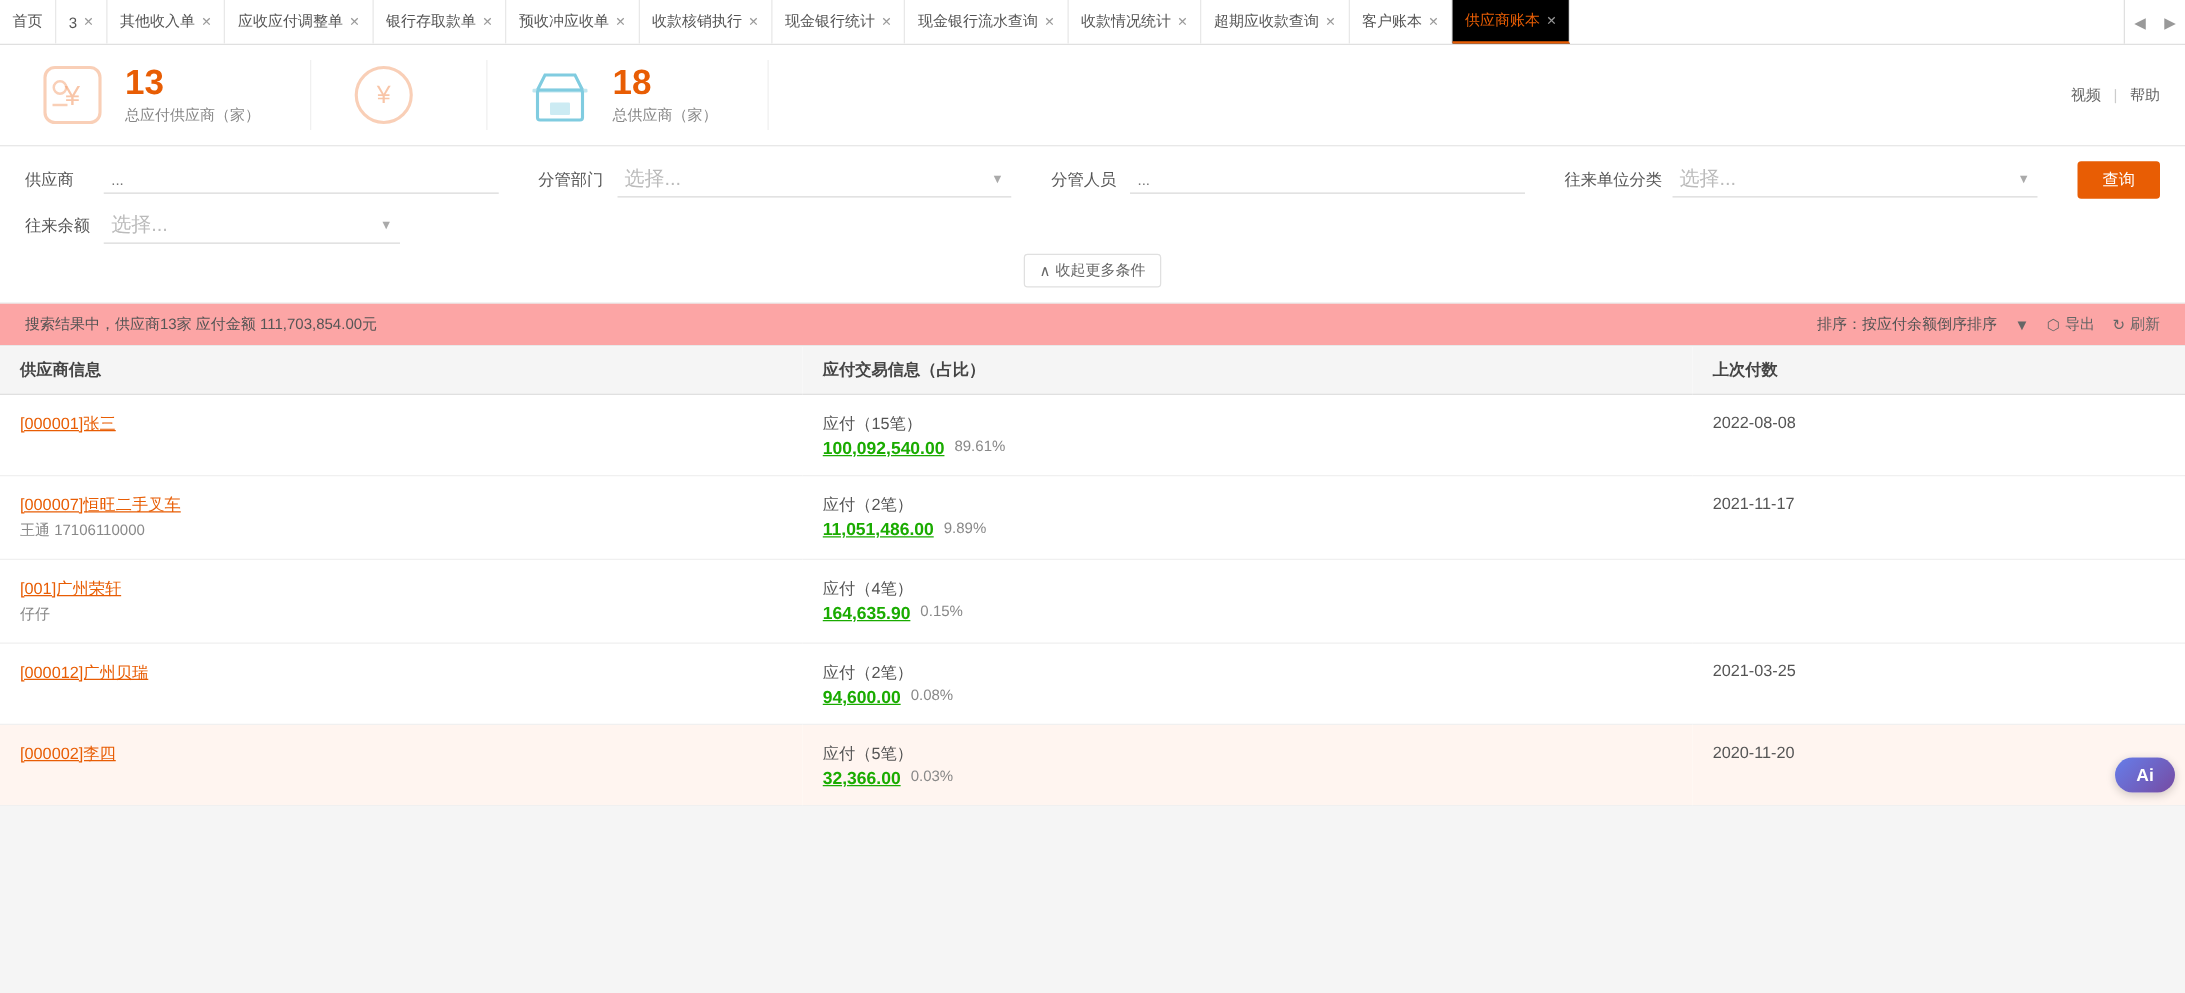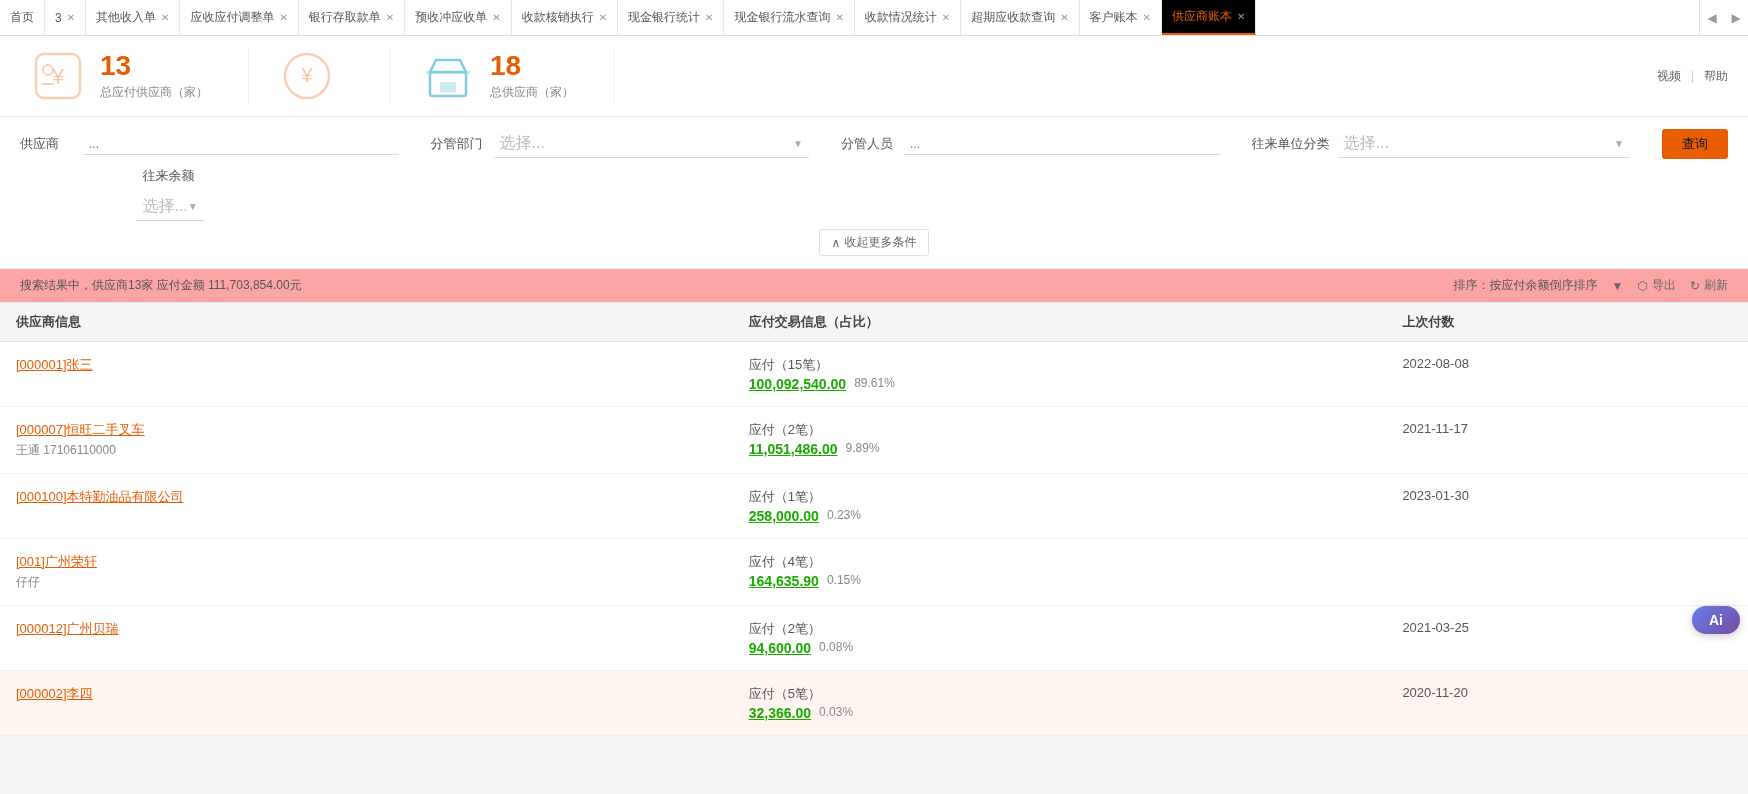--- a/index.html
+++ b/index.html
@@ -142,21 +142,21 @@
       color: #999;
       display: flex;
       align-items: center;
       justify-content: space-between;
       cursor: pointer;
     }
     .filter-select .placeholder { color: #bbb; font-size: 16px; }
     .filter-select .arrow { color: #aaa; font-size: 10px; }
     .btn-search {
       background: #e85d04;
-      color: #0f172a;
+      color: #ffffff;
       border: none;
       padding: 6px 20px;
       border-radius: 3px;
       cursor: pointer;
       font-size: 13px;
       white-space: nowrap;
     }
     .collapse-btn {
       display: flex;
       align-items: center;
@@ -408,21 +408,21 @@
     <div class="filter-item">
       <span class="filter-label">往来单位分类</span>
       <div class="filter-select">
         <span class="placeholder">选择...</span>
         <span class="arrow">▼</span>
       </div>
     </div>
     <button class="btn-search">查询</button>
   </div>
   <div class="filter-row">
-    <div class="filter-item" style="max-width: 300px; flex-direction: column;">
+    <div class="filter-item" style="max-width: 300px;">
       <span class="filter-label">往来余额</span>
       <div class="filter-select">
         <span class="placeholder">选择...</span>
         <span class="arrow">▼</span>
       </div>
     </div>
   </div>
   <div style="text-align:center; margin-top:4px;">
     <div class="collapse-btn">
       <span>∧</span>
@@ -472,31 +472,20 @@
         <tr>
           <td><span class="supplier-link">[000007]恒旺二手叉车</span><div class="supplier-sub">王通  17106110000</div></td>
           <td>
             <div class="txn-label">应付（2笔）</div>
             <div style="display: flex; align-items: center;">
               <span class="txn-amount" style="display: inline;">11,051,486.00</span>
               <span class="txn-pct">9.89%</span>
             </div>
           </td>
           <td><span class="date-val">2021-11-17</span></td>
-        </tr>
-        <tr>
-          <td><span class="supplier-link">[000100]本特勤油品有限公司</span></td>
-          <td>
-            <div class="txn-label">应付（1笔）</div>
-            <div style="display: flex; align-items: center;">
-              <span class="txn-amount" style="display: inline;">258,000.00</span>
-              <span class="txn-pct">0.23%</span>
-            </div>
-          </td>
-          <td><span class="date-val">2023-01-30</span></td>
         </tr>
         <tr>
           <td><span class="supplier-link">[001]广州荣轩</span><div class="supplier-sub">仔仔</div></td>
           <td>
             <div class="txn-label">应付（4笔）</div>
             <div style="display: flex; align-items: center;">
               <span class="txn-amount" style="display: inline;">164,635.90</span>
               <span class="txn-pct">0.15%</span>
             </div>
           </td>

